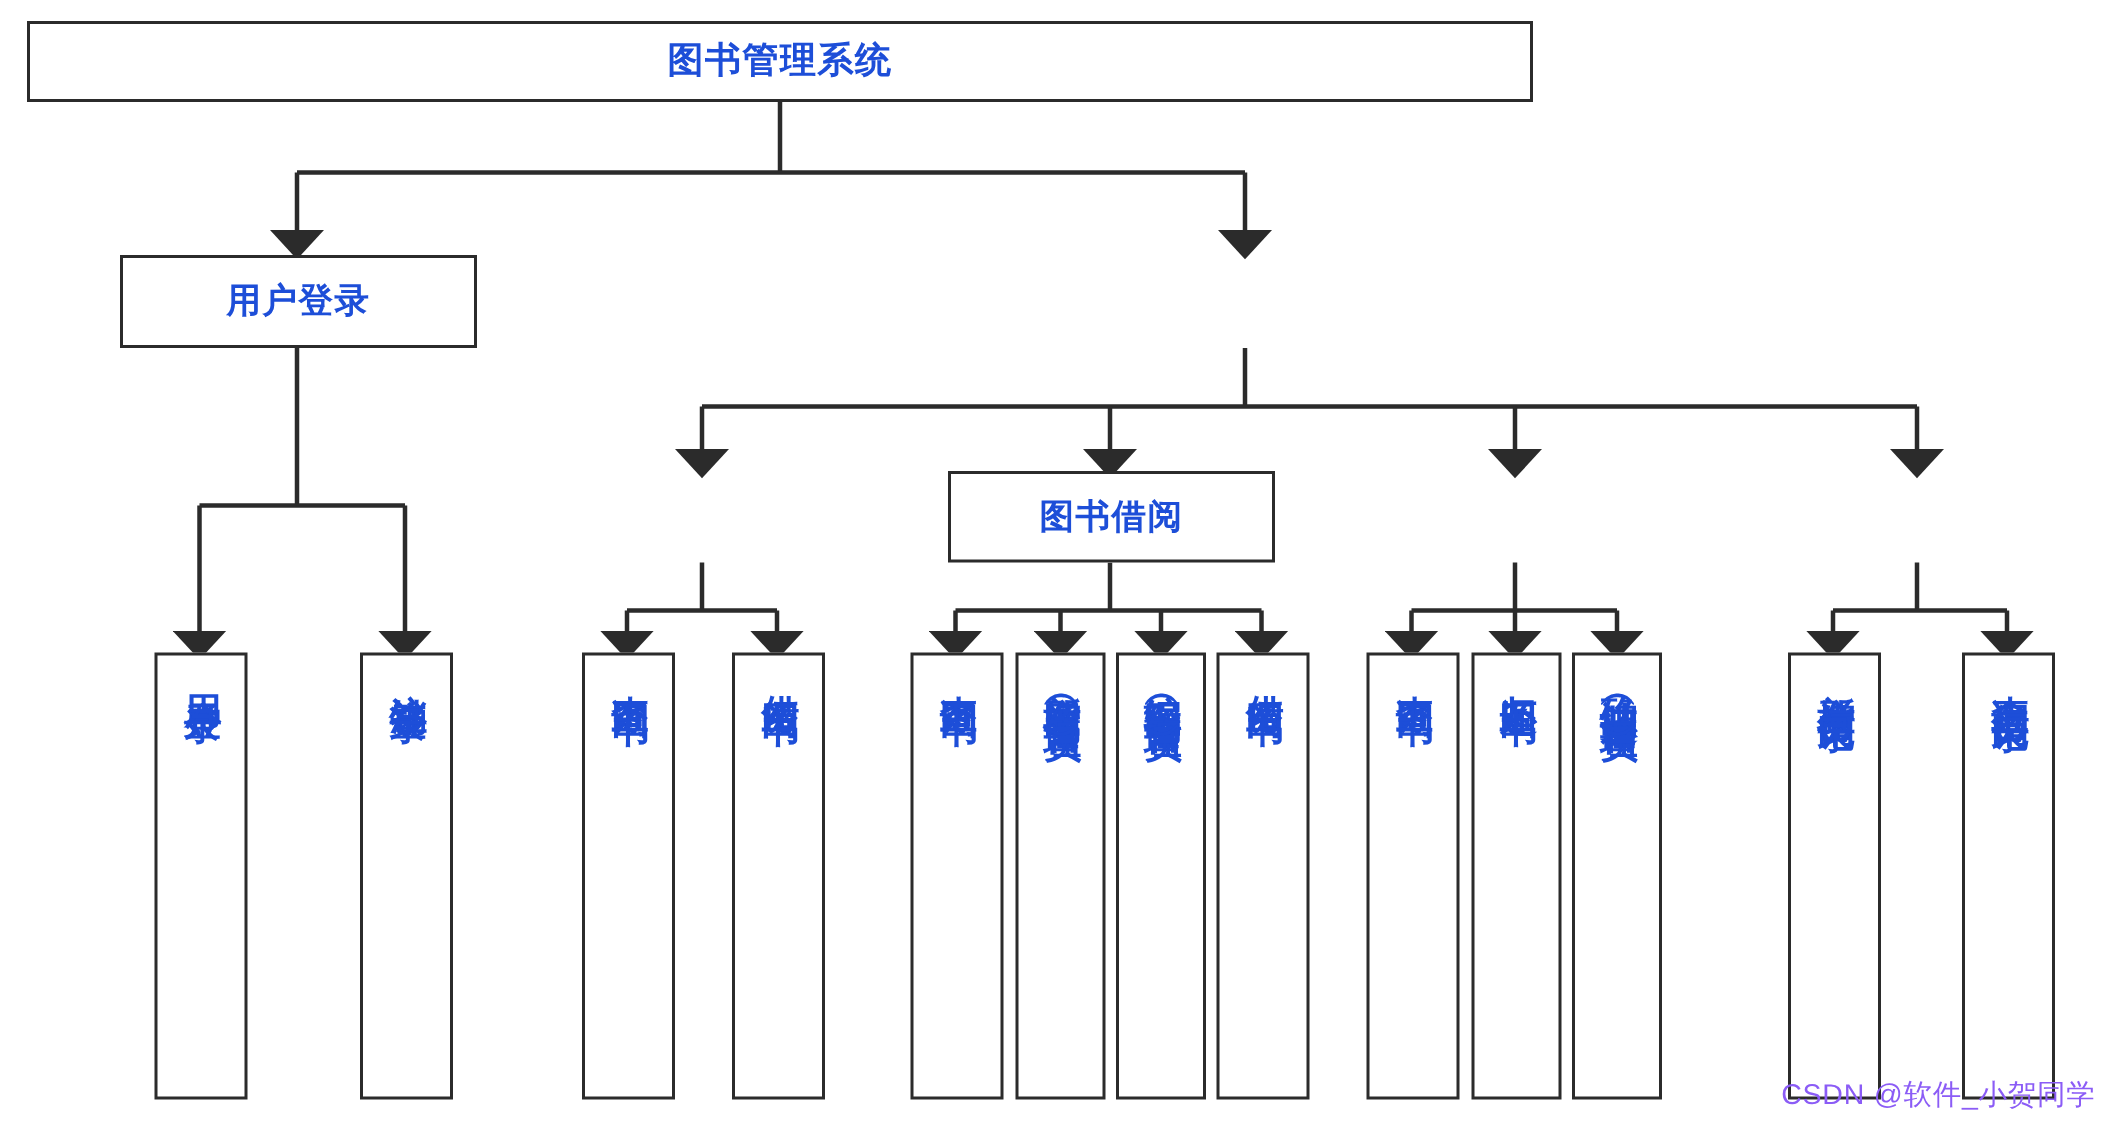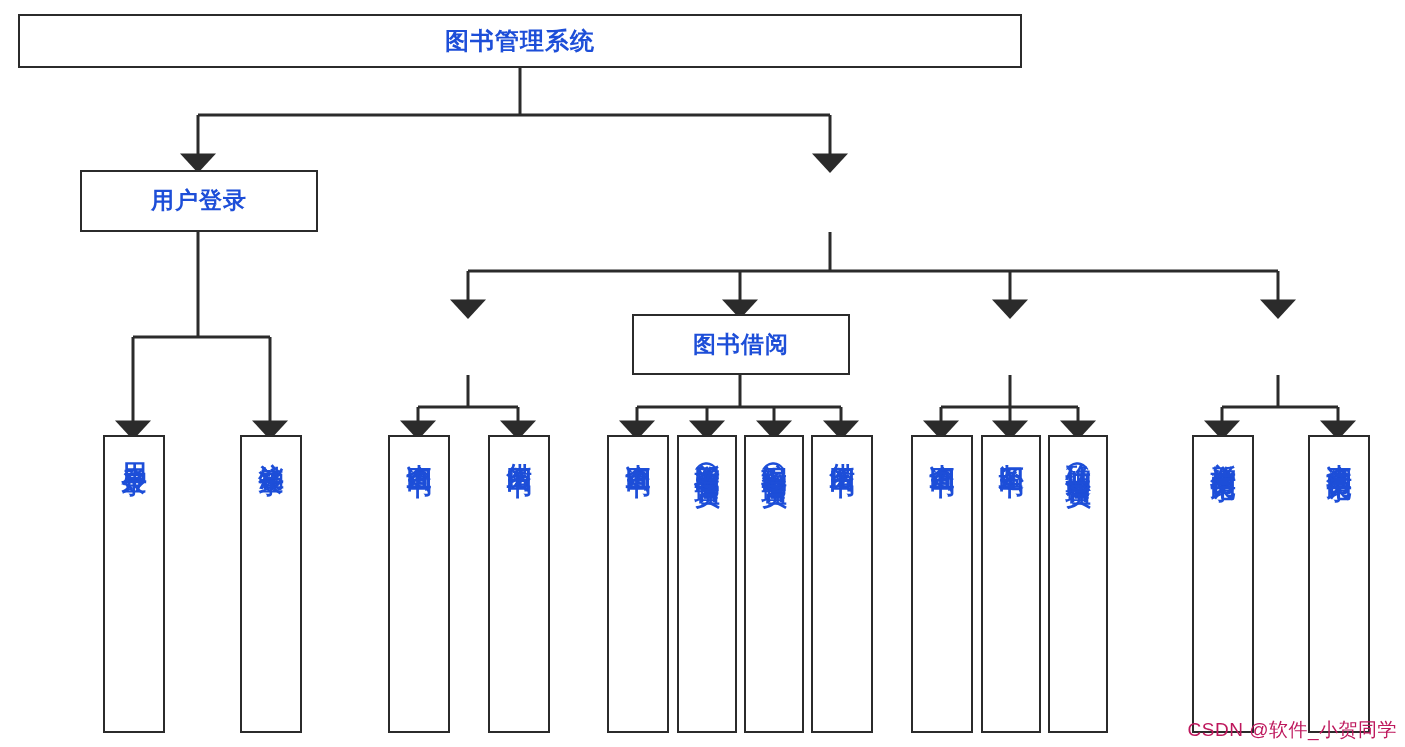--- a/index.html
+++ b/index.html
@@ -60,21 +60,21 @@
     line-height: 1.18;
     letter-spacing: 3px;
     white-space: nowrap;
     display: block;
   }
   .watermark {
     position: absolute;
     right: 8px;
     bottom: 4px;
     font-size: 19px;
-    color: #be185d;
+    color: #8b5cf6;
     z-index: 5;
     white-space: nowrap;
     letter-spacing: 0.5px;
   }
 </style>
 </head>
 <body>
 
 <div id="canvas">
 

